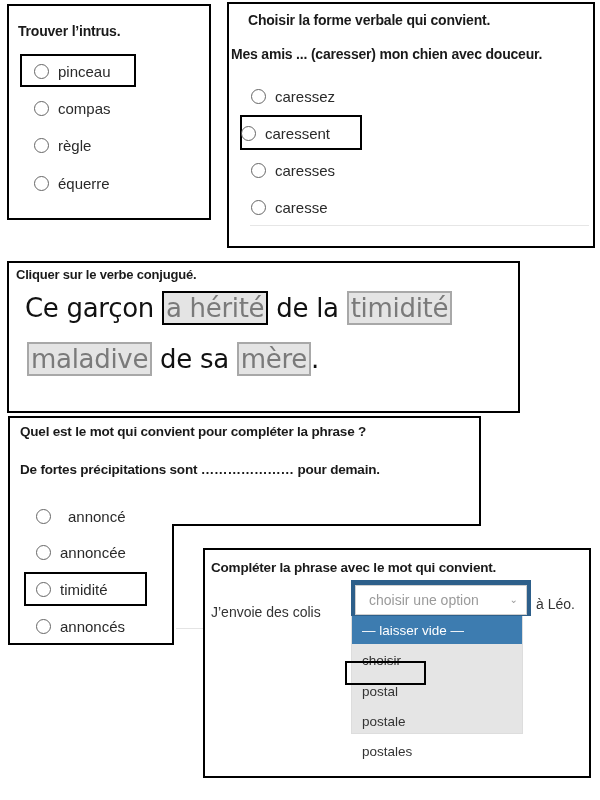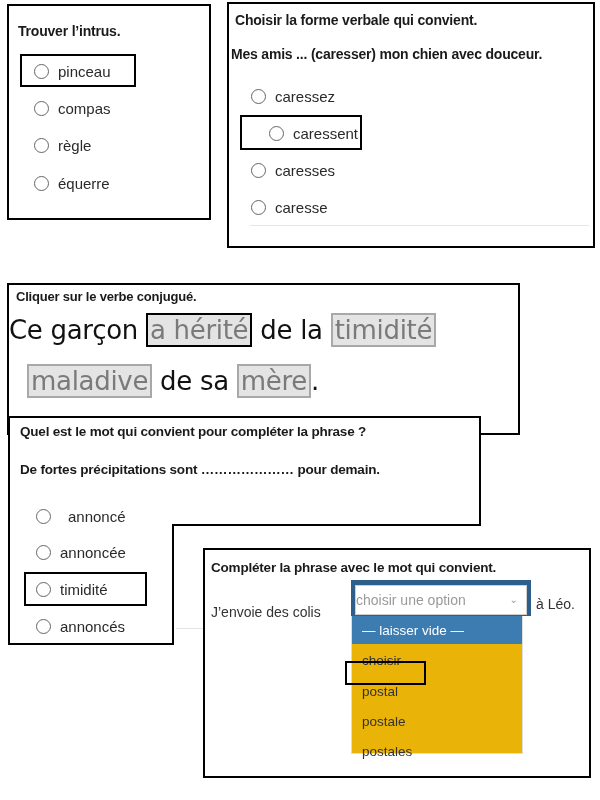--- a/index.html
+++ b/index.html
@@ -13,37 +13,37 @@
   .radio { width: 15px; height: 15px; border: 1.6px solid #666; border-radius: 50%; margin-right: 9px; flex: none; }
   .hl { position: absolute; border: 2px solid #000; }
 
   
   #p1 { left: 7px; top: 4px; width: 204px; height: 216px; }
   
   #p2 { left: 227px; top: 2px; width: 368px; height: 246px; }
   #p2 .sep { position: absolute; left: 21px; right: 4px; top: 221px; height: 1px; background: #e6e6e6; }
 
   
-  #p3 { left: 7px; top: 261px; width: 513px; height: 152px; margin-top: 22px; }
+  #p3 { left: 7px; top: 261px; width: 513px; height: 152px; }
   .sentence { position: absolute; font-family: "DejaVu Sans", sans-serif; font-size: 26px; color: #111; white-space: nowrap; letter-spacing: -0.3px; }
   .word { background: #e4e4e4; border: 2px solid #a8a8a8; color: #7a7a7a; padding: 0 2px; }
   .word.sel { border-color: #000; }
 
   
   #p4a { left: 8px; top: 416px; width: 473px; height: 110px; border-bottom: 2px solid #000; }
   #p4b { left: 8px; top: 524px; width: 166px; height: 121px; border-top: none; }
   #p4cover { position: absolute; left: 10px; top: 522px; width: 162px; height: 6px; background: #fff; }
   .faint-line { position: absolute; left: 176px; top: 628px; width: 30px; height: 1px; background: #e4e4e4; }
 
   
   #p5 { left: 203px; top: 548px; width: 388px; height: 230px; }
   .select-wrap { position: absolute; left: 146px; top: 30px; width: 180px; height: 36px; background: #2d5f8a; }
-  .select-box { position: absolute; left: 4px; top: 5px; width: 172px; height: 30px; background: #fff; border: 1px solid #cfcfcf; font-size: 14px; color: #9a9a9a; display: flex; align-items: center; padding-left: 0; }
+  .select-box { position: absolute; left: 4px; top: 5px; width: 172px; height: 30px; background: #fff; border: 1px solid #cfcfcf; font-size: 14px; color: #9a9a9a; display: flex; align-items: center; padding-left: 13px; }
   .select-box .chev { position: absolute; right: 8px; top: 8px; font-size: 10px; color: #9a9a9a; }
-  .dd { position: absolute; left: 146px; top: 66px; width: 172px; height: 138px; background: #eab308; border: 1px solid #ddd; border-top: none; }
+  .dd { position: absolute; left: 146px; top: 66px; width: 172px; height: 118px; background: #e5e5e5; border: 1px solid #ddd; border-top: none; }
   .dd-item { position: absolute; left: 0; width: 100%; height: 30px; font-size: 13.5px; color: #333; display: flex; align-items: center; padding-left: 10px; }
   .dd-item.active { background: #3d7cb0; color: #fff; height: 28px; top: 0; }
 </style>
 </head>
 <body>
 
 <div id="p1" class="panel">
   <div class="qtitle" style="position:absolute;left:9px;top:17px;">Trouver l’intrus.</div>
   <div class="hl" style="left:11px;top:48px;width:116px;height:33px;"></div>
   <label class="opt" style="left:25px;top:53px;">
@@ -58,45 +58,45 @@
     <span class="radio"></span>
     <span>règle</span>
   </label>
   <label class="opt" style="left:25px;top:165px;">
     <span class="radio"></span>
     <span>équerre</span>
   </label>
 </div>
 
 <div id="p2" class="panel">
-  <div class="qtitle" style="position:absolute;left:6px;top:8px;">Choisir la forme verbale qui convient.</div>
+  <div class="qtitle" style="position:absolute;left:19px;top:8px;">Choisir la forme verbale qui convient.</div>
   <div class="qtitle" style="position:absolute;left:2px;top:42px;">Mes amis ... (caresser) mon chien avec douceur.</div>
   <div class="hl" style="left:11px;top:111px;width:122px;height:35px;"></div>
   <label class="opt" style="left:22px;top:80px;">
     <span class="radio"></span>
     <span>caressez</span>
   </label>
-  <label class="opt" style="left:40px;top:117px;">
+  <label class="opt" style="left:12px;top:117px;">
     <span class="radio"></span>
     <span>caressent</span>
   </label>
   <label class="opt" style="left:22px;top:154px;">
     <span class="radio"></span>
     <span>caresses</span>
   </label>
   <label class="opt" style="left:22px;top:191px;">
     <span class="radio"></span>
     <span>caresse</span>
   </label>
   <div class="sep"></div>
 </div>
 
 <div id="p3" class="panel">
   <div class="qtitle" style="position:absolute;left:7px;top:4px;font-size:13px;">Cliquer sur le verbe conjugué.</div>
-  <div class="sentence" style="left:0;top:30px;text-align:center;">
+  <div class="sentence" style="left:16px;top:30px;text-align:center;">
     <span>Ce garçon </span><span class="word sel">a hérité</span><span> de la </span><span class="word">timidité</span>
   </div>
   <div class="sentence" style="left:18px;top:81px;">
     <span class="word">maladive</span><span> de sa </span><span class="word">mère</span><span>.</span>
   </div>
 </div>
 
 <div id="p4a" class="panel">
   <div class="qtitle" style="position:absolute;left:10px;top:6px;font-size:13.5px;">Quel est le mot qui convient pour compléter la phrase ?</div>
   <div class="qtitle" style="position:absolute;left:10px;top:44px;font-size:13.5px;">De fortes précipitations sont ………………… pour demain.</div>

